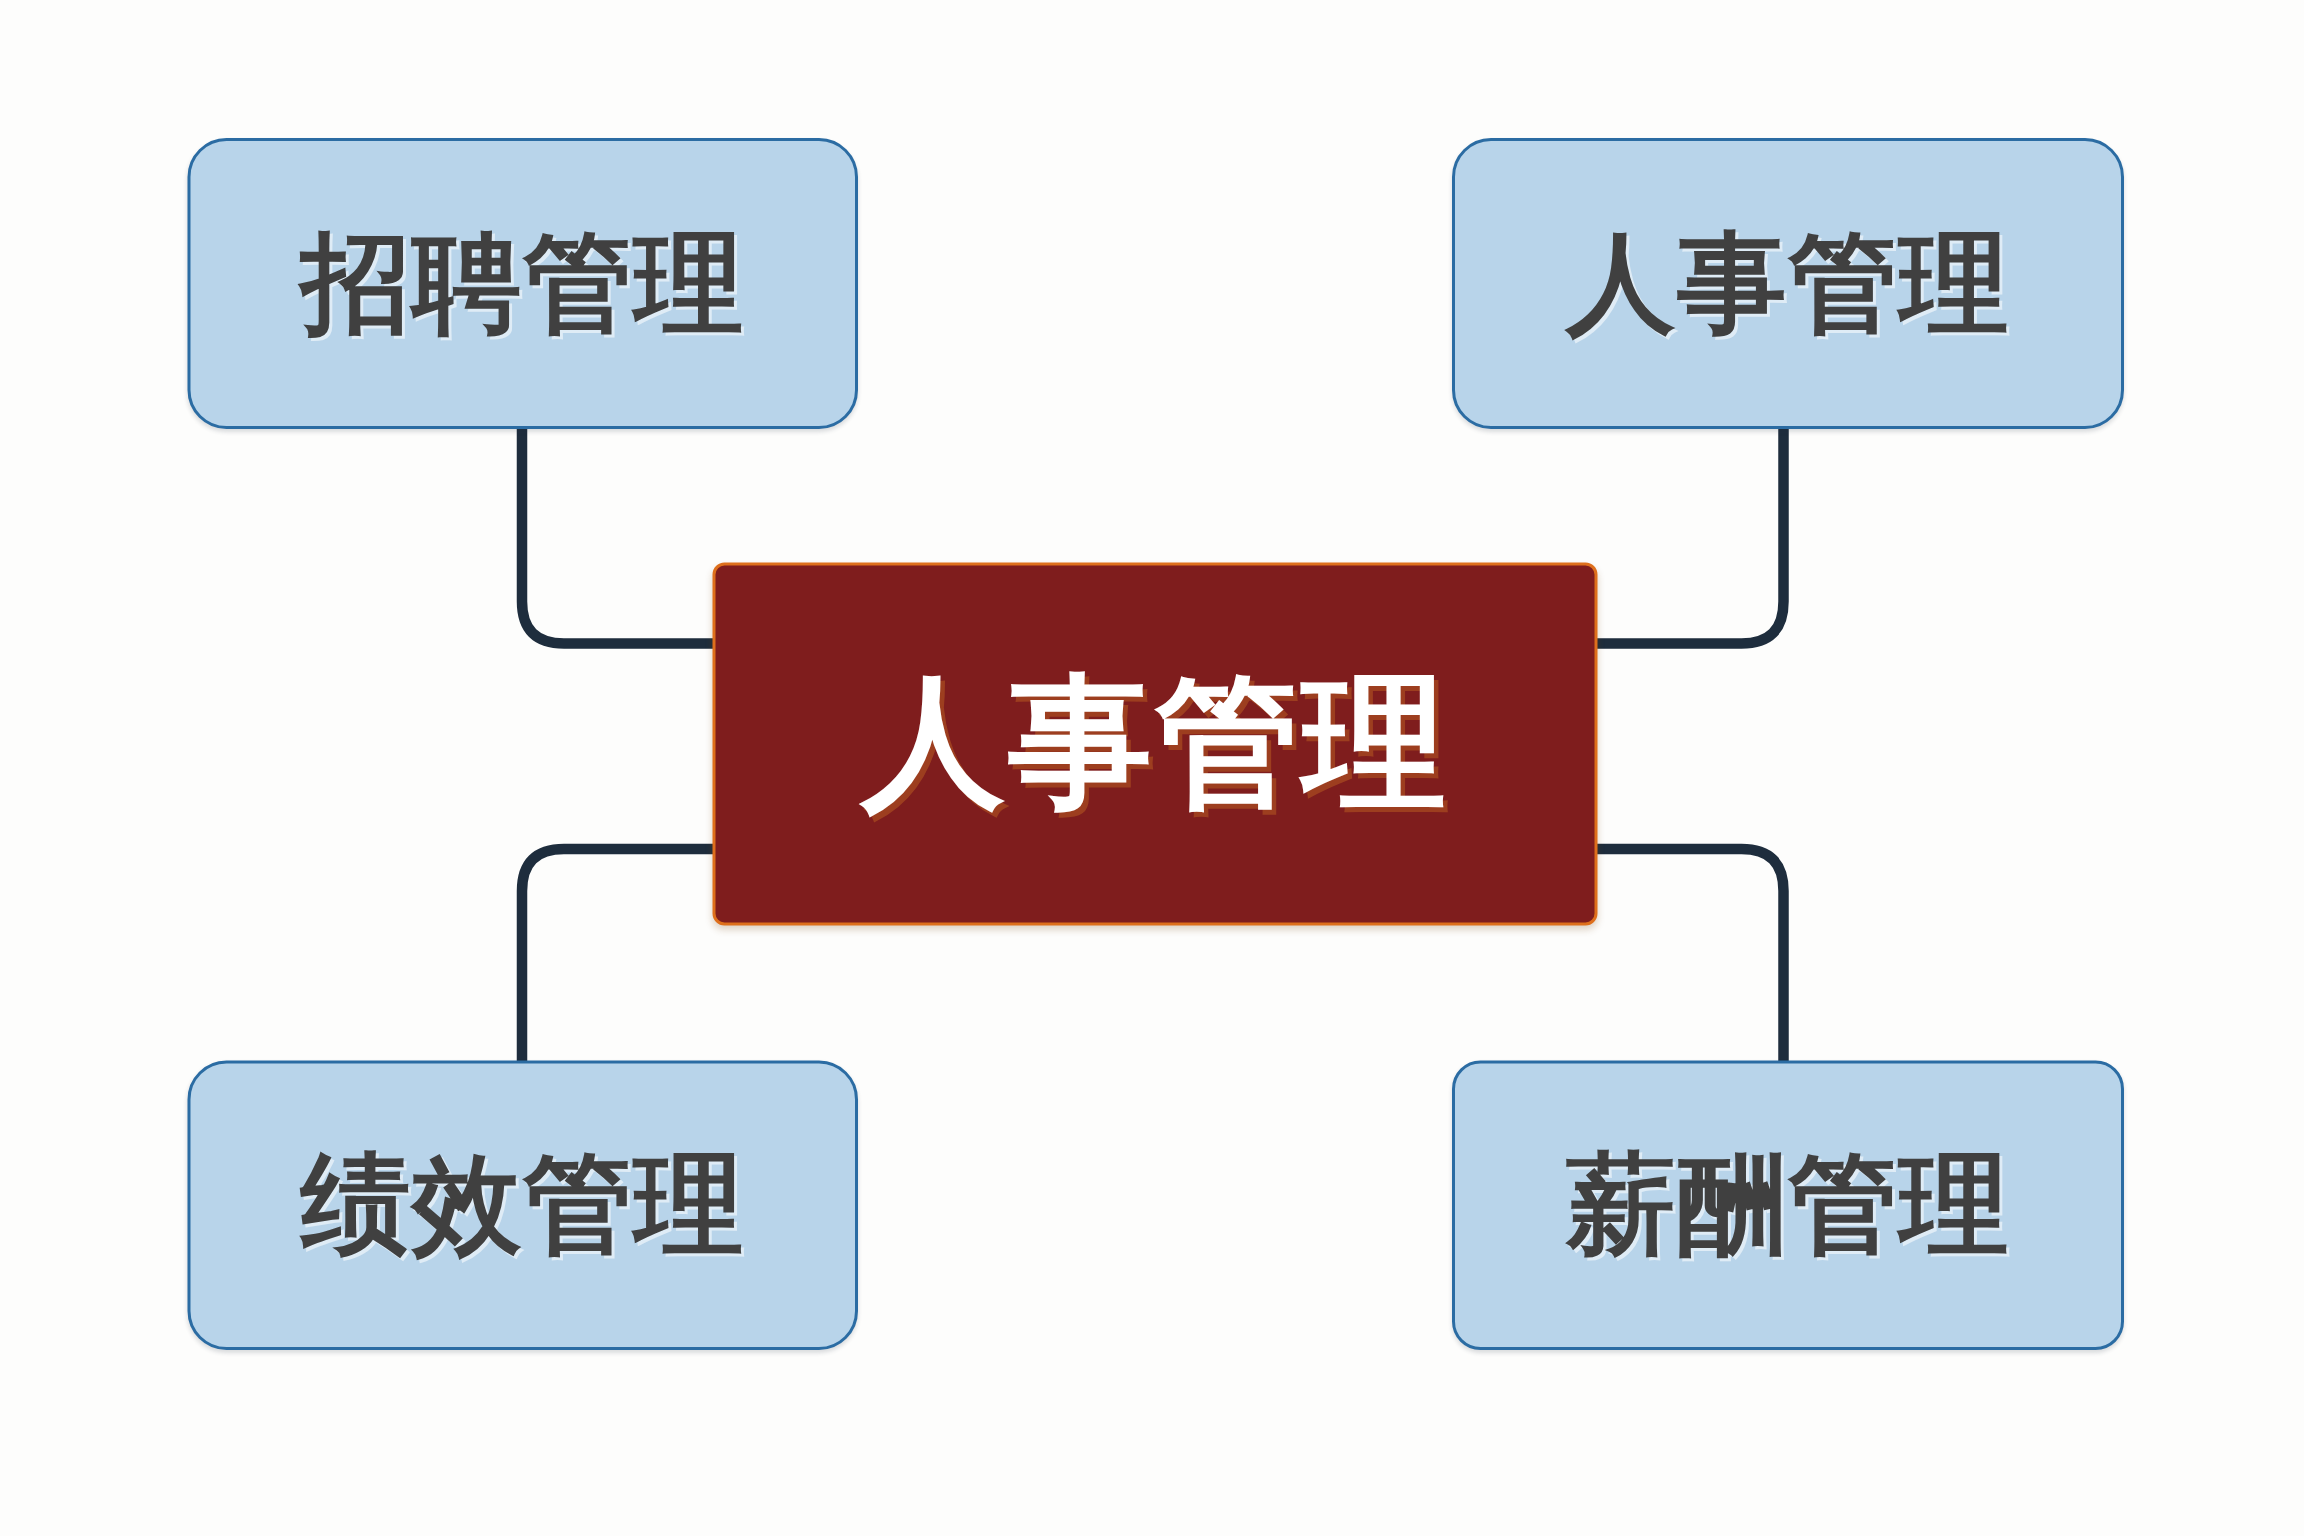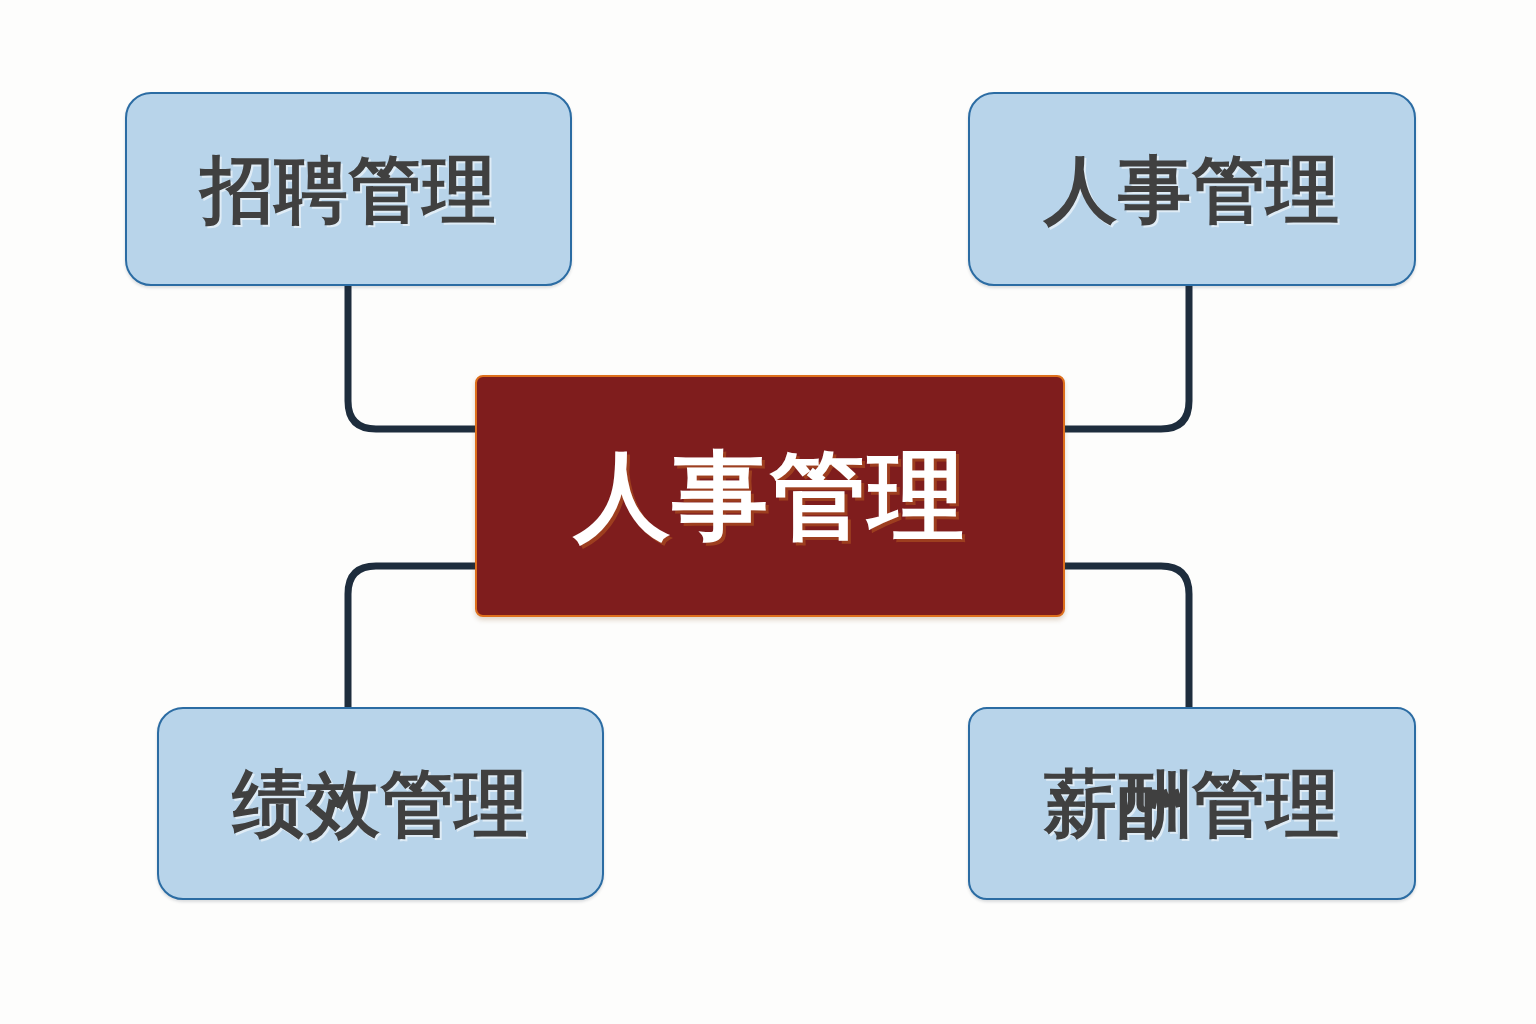--- a/index.html
+++ b/index.html
@@ -71,21 +71,21 @@
     font-weight: bold;
     letter-spacing: 2px;
     line-height: 1;
     text-shadow: 3px 3px 0 rgba(200, 110, 35, 0.42);
   }
 
   
   #node-recruitment { left: 125px; top: 92px;  width: 447px; height: 194px; }
   #node-training    { left: 968px; top: 92px;  width: 448px; height: 194px; }
   #node-hr-center   { left: 475px; top: 375px; width: 590px; height: 242px; }
-  #node-performance { left: 125px; top: 707px; width: 447px; height: 193px; margin-left: 32px; }
+  #node-performance { left: 125px; top: 707px; width: 447px; height: 193px; }
   #node-compensation{ left: 968px; top: 707px; width: 448px; height: 193px; border-radius: 19px; }
 </style>
 </head>
 <body>
 
 <div id="diagram-canvas">
 
   <svg id="connector-layer" viewBox="0 0 1536 1024" width="1536" height="1024" aria-hidden="true">
     <g fill="none" stroke="#1e2d3d" stroke-width="7" stroke-linecap="butt" stroke-linejoin="round">
 

